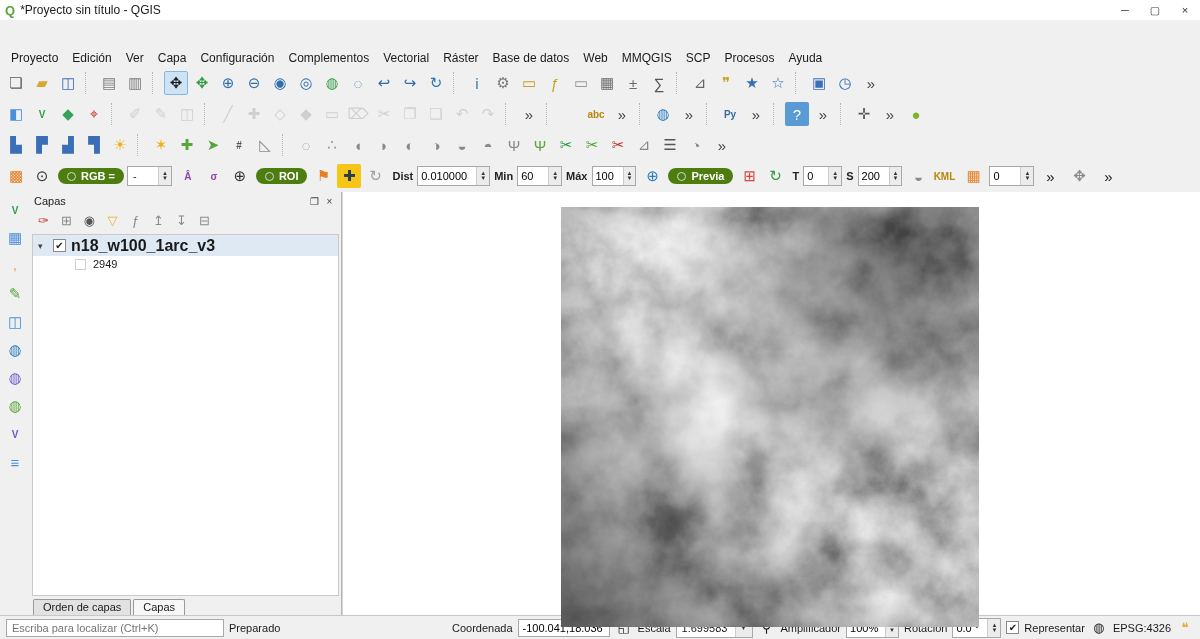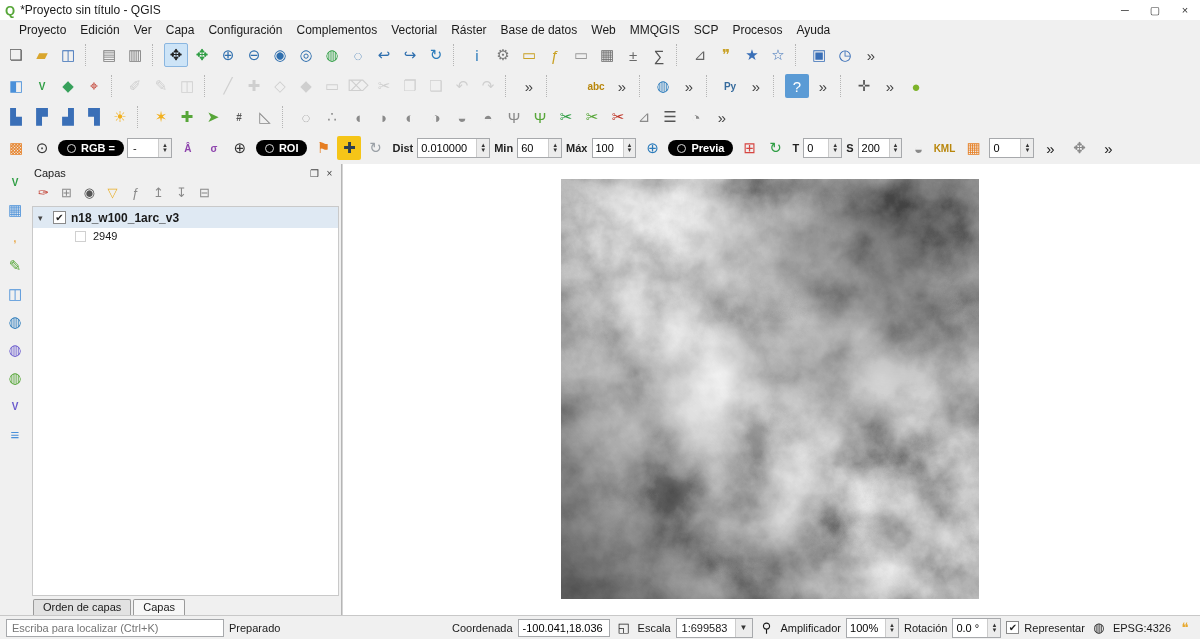--- a/index.html
+++ b/index.html
@@ -11,36 +11,36 @@
   }
   .window { width:1200px; height:639px; display:flex; flex-direction:column; }
 
   
   .titlebar { height:20px; background:#ffffff; display:flex; align-items:center; padding-left:5px; flex:0 0 auto; }
   .qgis-logo { color:#57a639; font-weight:bold; font-size:13px; margin-right:5px; }
   .titlebar .title { flex:1; font-size:12px; }
   .wctrl { width:30px; text-align:center; font-size:11px; color:#333; }
 
   
-  .menubar { height:20px; background:#f0f0f0; display:flex; align-items:center; padding-left:12px; flex:0 0 auto; }
+  .menubar { height:20px; background:#f0f0f0; display:flex; align-items:center; padding-left:4px; flex:0 0 auto;margin-top:28px; }
   .menu-item { padding:2px 7px; font-size:12px; white-space:nowrap; }
 
   
   .toolbar { display:flex; align-items:center; background:#f0f0f0; padding:1px 3px; white-space:nowrap; overflow:hidden; flex:0 0 auto; }
   .tb1 { height:30px; } .tb2 { height:32px; } .tb3 { height:30px; }
   .tb4 { height:32px; gap:3px; }
   .tbtn { width:24px; height:24px; display:inline-flex; align-items:center; justify-content:center;
           font-size:15px; border:1px solid transparent; border-radius:2px; margin:0 1px; flex:0 0 auto; }
   .tbtn.txt { font-size:10px; font-weight:bold; }
   .tbtn.active { background:#cde4f7; border-color:#8ab6e0; }
   .tbtn.disabled { opacity:.38; }
   .tbsep { width:8px; height:22px; border-left:1px dotted #b5b5b5; margin:0 3px 0 4px; flex:0 0 auto; }
 
   
-  .pill { background:#000000; color:#ffffff; border-radius:9px; font-size:11px; font-weight:bold;
+  .pill { background:#4d7c0f; color:#ffffff; border-radius:9px; font-size:11px; font-weight:bold;
           padding:2px 9px; display:inline-flex; align-items:center; gap:5px; flex:0 0 auto; }
   .pill::before { content:""; width:7px; height:7px; border:1px solid #d8d8d8; border-radius:50%; display:inline-block; }
   .tblabel { font-size:11px; font-weight:bold; color:#222; margin:0 1px; flex:0 0 auto; }
   .spin, .combo { display:inline-flex; align-items:stretch; border:1px solid #a7a9ac; background:#ffffff; height:20px; flex:0 0 auto; }
   .spin input { border:none; outline:none; font-family:inherit; font-size:11px; padding:0 3px; }
   .combo .val { display:flex; align-items:center; padding:0 5px; font-size:11px; }
   .arr { display:flex; flex-direction:column; justify-content:center; font-size:6px; line-height:5px;
          padding:0 3px; background:#ececec; border-left:1px solid #cccccc; color:#333; }
   .arr::before { content:"▲"; } .arr::after { content:"▼"; }
   .ddarr { display:flex; align-items:center; padding:0 4px; background:#ececec; border-left:1px solid #cccccc; font-size:8px; color:#333; }
@@ -56,21 +56,21 @@
   .panel-header .ptitle { flex:1; }
   .phbtn { width:15px; text-align:center; font-size:10px; color:#444; }
   .panel-toolbar { display:flex; align-items:center; padding:2px 2px; }
   .panel-toolbar .tbtn { width:21px; height:21px; font-size:13px; }
   .layer-tree { flex:1; background:#ffffff; border:1px solid #c9c9c9; margin:1px 2px 0 2px; overflow:hidden; }
   .layer-row { display:flex; align-items:center; height:21px; padding-left:5px; gap:5px; }
   .layer-row.selected { background:#dfe9f3; }
   .expander { font-size:9px; color:#444; width:10px; }
   .cb { width:13px; height:13px; border:1px solid #8a8a8a; background:#fff; display:inline-flex; align-items:center; justify-content:center; font-size:10px; color:#222; }
   .cb.checked::after { content:"✔"; }
-  .layer-name { font-weight:bold; font-size:12px; }
+  .layer-name { font-weight:bold; font-size:16px; }
   .legend-row { display:flex; align-items:center; gap:7px; padding-left:42px; height:16px; font-size:11px; }
   .swatch { width:11px; height:11px; display:inline-block; }
   .swatch.black { background:#000; }
   .swatch.white { background:#fff; border:1px solid #d0d0d0; }
   .panel-tabs { display:flex; align-items:flex-end; height:19px; padding-left:3px; }
   .ptab { font-size:11px; padding:1px 9px 2px 9px; border:1px solid #9a9a9a; border-bottom:none; background:#e2e2e2;
           margin-right:2px; border-radius:2px 2px 0 0;margin-top:25px; }
   .ptab.active { background:#f7f7f7; }
 
   .map-canvas { flex:1; background:#ffffff; position:relative; border-left:1px solid #d5d5d5; }

